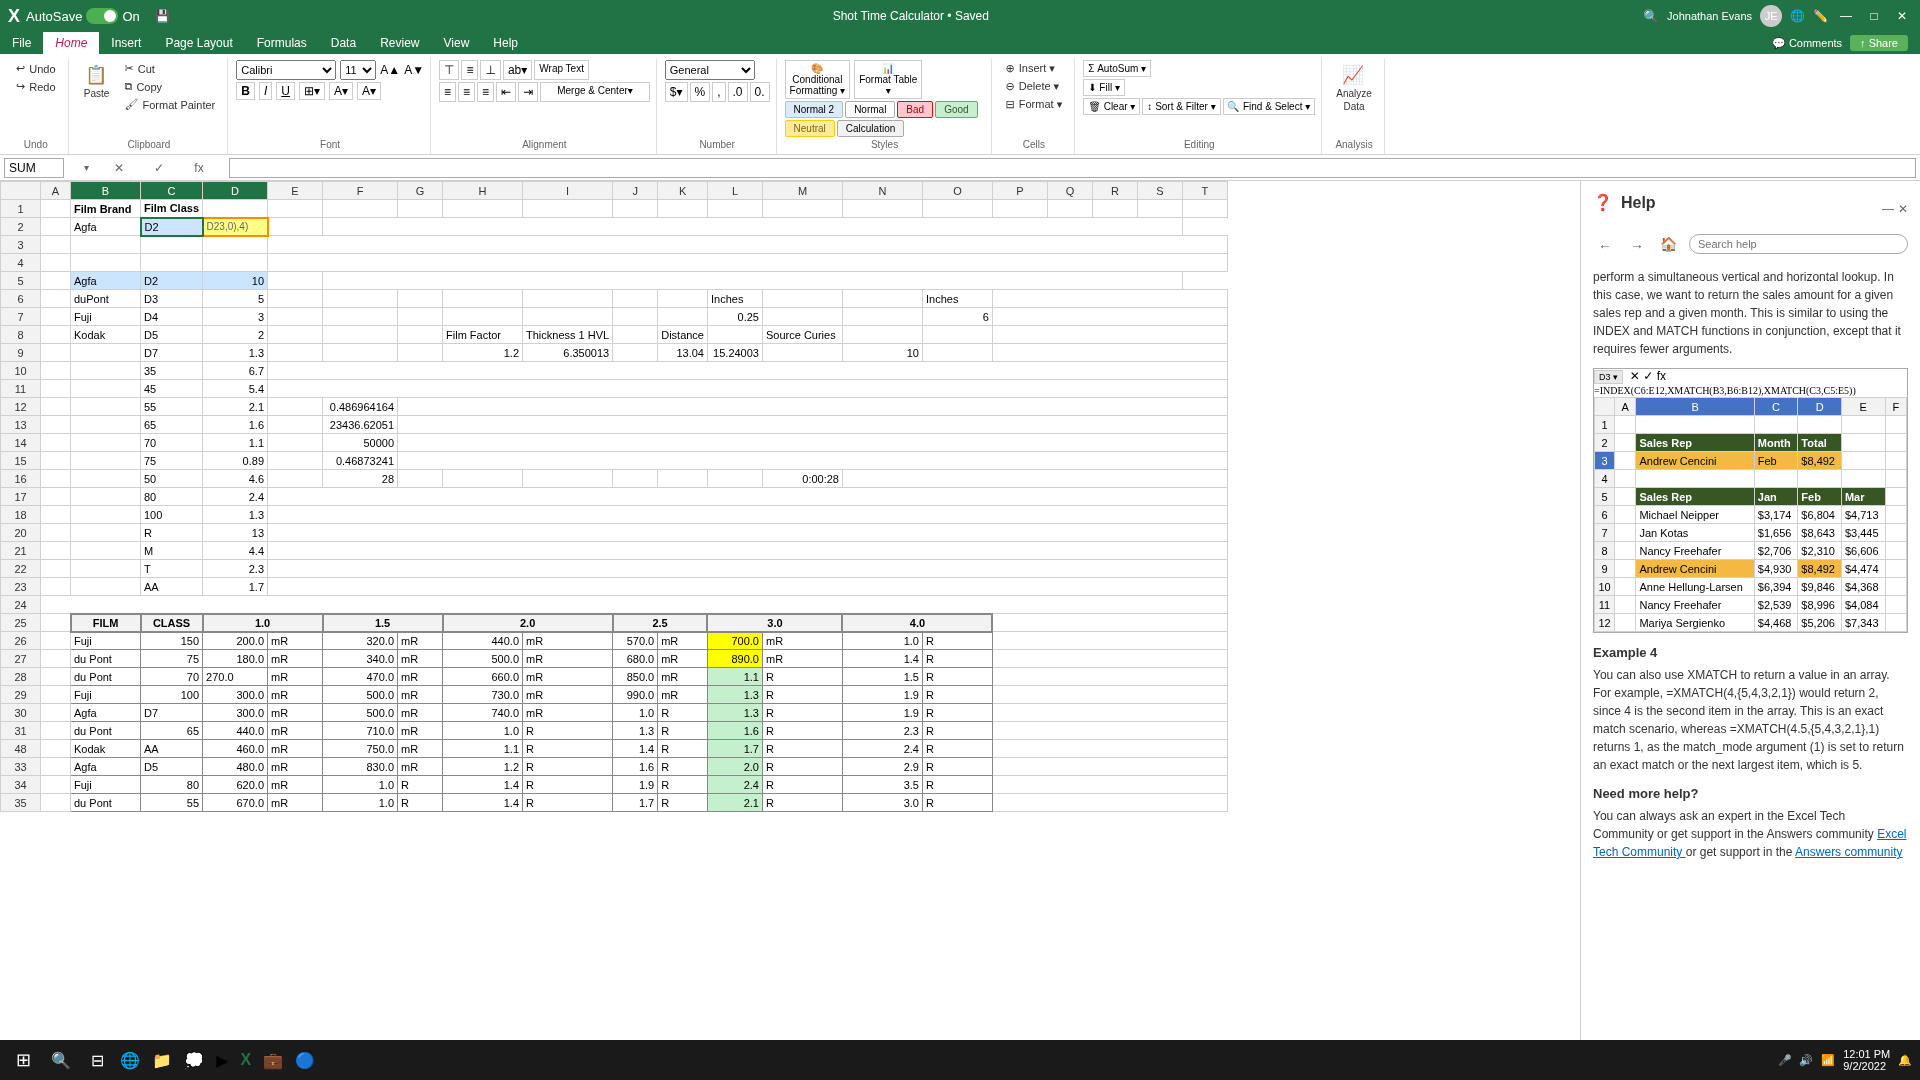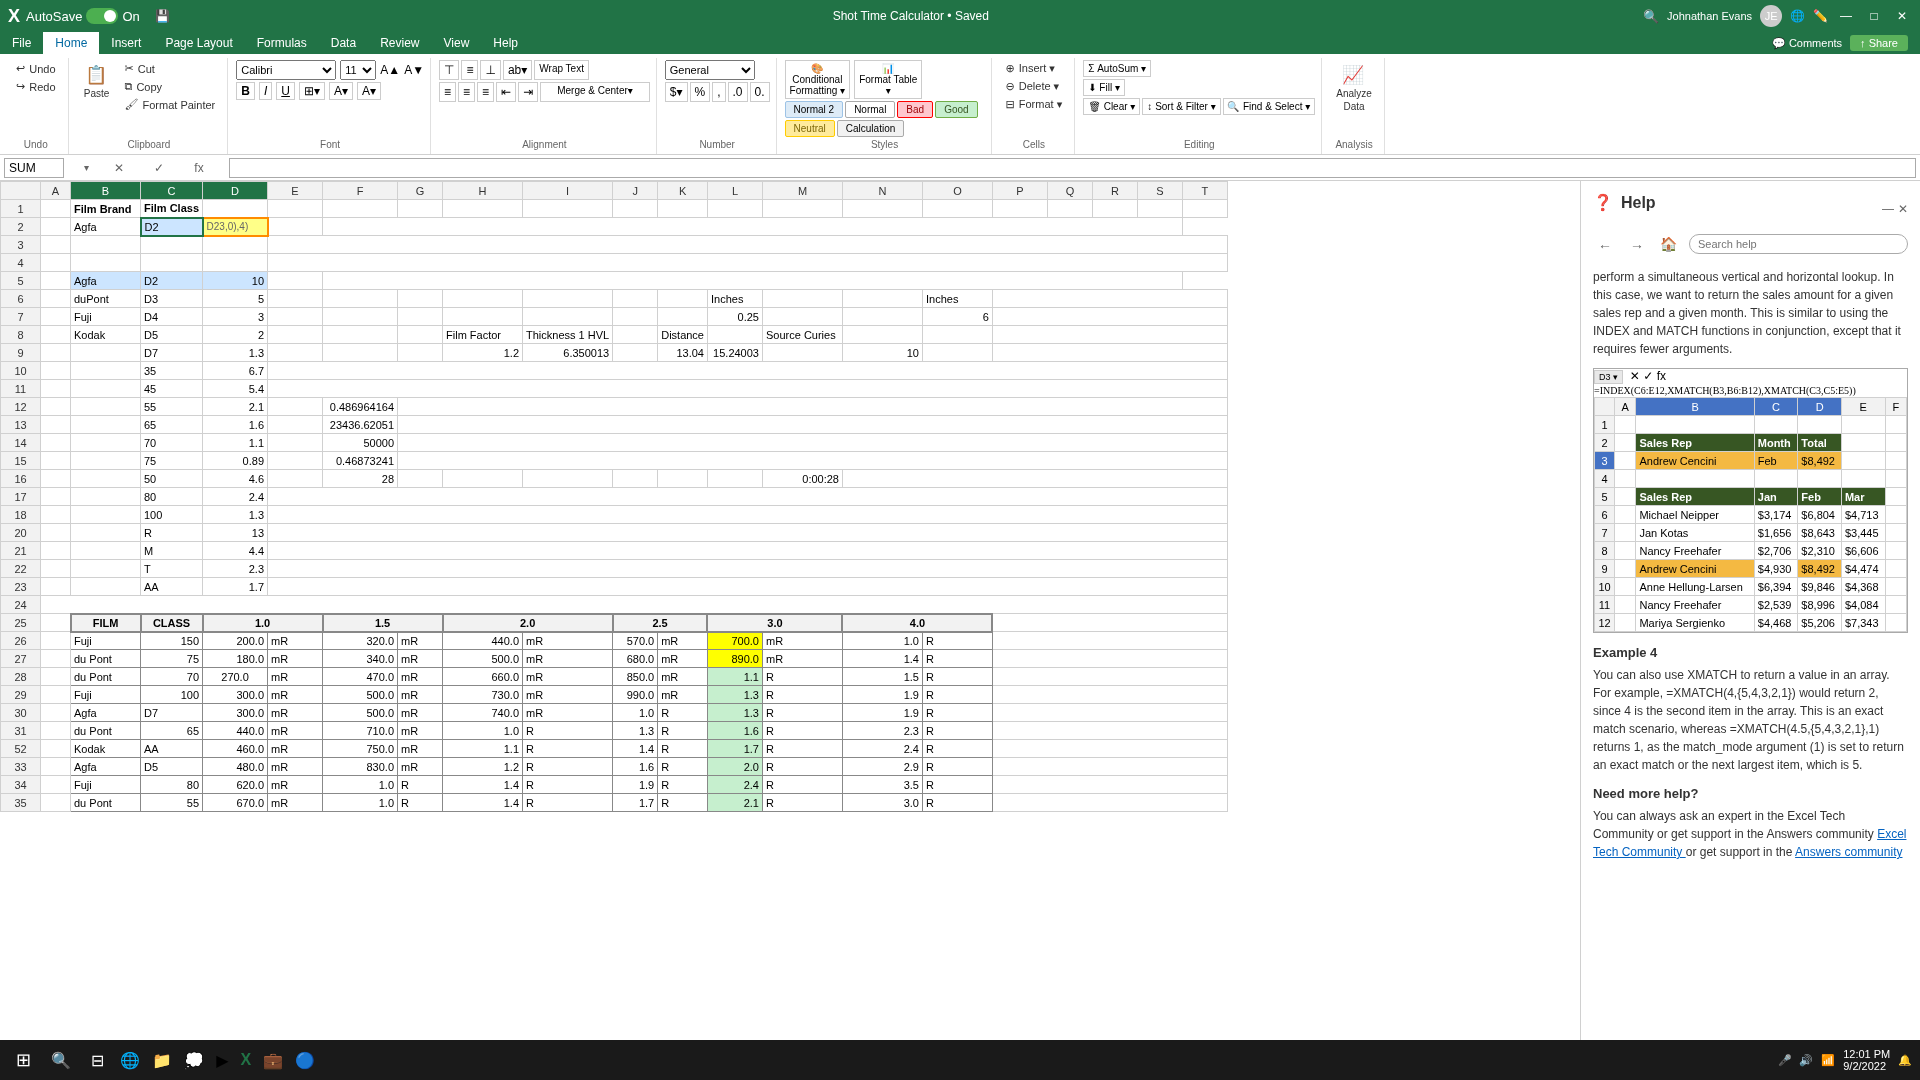--- a/index.html
+++ b/index.html
@@ -11,21 +11,21 @@
     #title-bar .toggle { background: #4CAF50; border-radius: 10px; width: 32px; height: 16px; display: inline-flex; align-items: center; padding: 2px; cursor: pointer; }
     #title-bar .toggle-dot { width: 12px; height: 12px; background: white; border-radius: 50%; margin-left: auto; }
     #title-bar .right-controls { display: flex; align-items: center; gap: 8px; }
     #title-bar .user-name { font-size: 11px; }
     #title-bar .win-btn { width: 20px; height: 20px; display: flex; align-items: center; justify-content: center; font-size: 12px; cursor: pointer; }
 
     
     #ribbon { background: #ffffff; border-bottom: 1px solid #d0d0d0; }
     #tabs { display: flex; background: #217346; }
     .tab { padding: 4px 12px; color: white; font-size: 12px; cursor: pointer; }
-    .tab.active { background: #ffffff; color: #0369a1; }
+    .tab.active { background: #ffffff; color: #be185d; font-style: italic; }
 
     #ribbon-content { padding: 4px 4px 0 4px; display: flex; gap: 2px; align-items: stretch; min-height: 88px; }
     .ribbon-group { display: flex; flex-direction: column; align-items: center; border-right: 1px solid #e0e0e0; padding: 2px 6px; position: relative; }
     .ribbon-group-label { font-size: 10px; color: #666; margin-top: auto; padding-top: 2px; padding-bottom: 2px; }
     .ribbon-group-content { display: flex; align-items: flex-start; gap: 2px; flex: 1; }
     .ribbon-btn { display: flex; flex-direction: column; align-items: center; justify-content: center; padding: 4px 6px; cursor: pointer; min-width: 40px; border-radius: 3px; font-size: 10px; color: #333; text-align: center; gap: 2px; }
     .ribbon-btn .icon { font-size: 18px; }
     .ribbon-btn-small { display: flex; align-items: center; padding: 2px 6px; cursor: pointer; border-radius: 3px; font-size: 11px; color: #333; gap: 4px; white-space: nowrap; }
     .ribbon-vertical { display: flex; flex-direction: column; gap: 1px; }
 
@@ -645,21 +645,21 @@
             <td style="border:1px solid #888; text-align:right;">1.4</td>
             <td style="border:1px solid #888;">R</td>
             <td colspan="5"></td>
           </tr>
 
           <tr>
             <td class="row-num">28</td>
             <td></td>
             <td style="border:1px solid #888;">du Pont</td>
             <td style="border:1px solid #888; text-align:right;">70</td>
-            <td style="border:1px solid #888; text-align:center;">270.0</td>
+            <td style="border:1px solid #888; text-align:left;">270.0</td>
             <td style="border:1px solid #888;">mR</td>
             <td style="border:1px solid #888; text-align:right;">470.0</td>
             <td style="border:1px solid #888;">mR</td>
             <td style="border:1px solid #888; text-align:right;">660.0</td>
             <td style="border:1px solid #888;">mR</td>
             <td style="border:1px solid #888; text-align:right;">850.0</td>
             <td style="border:1px solid #888;">mR</td>
             <td style="background:#c6efce; border:1px solid #888; text-align:right;">1.1</td>
             <td style="border:1px solid #888;">R</td>
             <td style="border:1px solid #888; text-align:right;">1.5</td>
@@ -721,21 +721,21 @@
             <td style="border:1px solid #888; text-align:right;">1.3</td>
             <td style="border:1px solid #888;">R</td>
             <td style="background:#c6efce; border:1px solid #888; text-align:right;">1.6</td>
             <td style="border:1px solid #888;">R</td>
             <td style="border:1px solid #888; text-align:right;">2.3</td>
             <td style="border:1px solid #888;">R</td>
             <td colspan="5"></td>
           </tr>
 
           <tr>
-            <td class="row-num">52</td>
+            <td class="row-num">48</td>
             <td></td>
             <td style="border:1px solid #888;">Kodak</td>
             <td style="border:1px solid #888;">AA</td>
             <td style="border:1px solid #888; text-align:right;">460.0</td>
             <td style="border:1px solid #888;">mR</td>
             <td style="border:1px solid #888; text-align:right;">750.0</td>
             <td style="border:1px solid #888;">mR</td>
             <td style="border:1px solid #888; text-align:right;">1.1</td>
             <td style="border:1px solid #888;">R</td>
             <td style="border:1px solid #888; text-align:right;">1.4</td>

